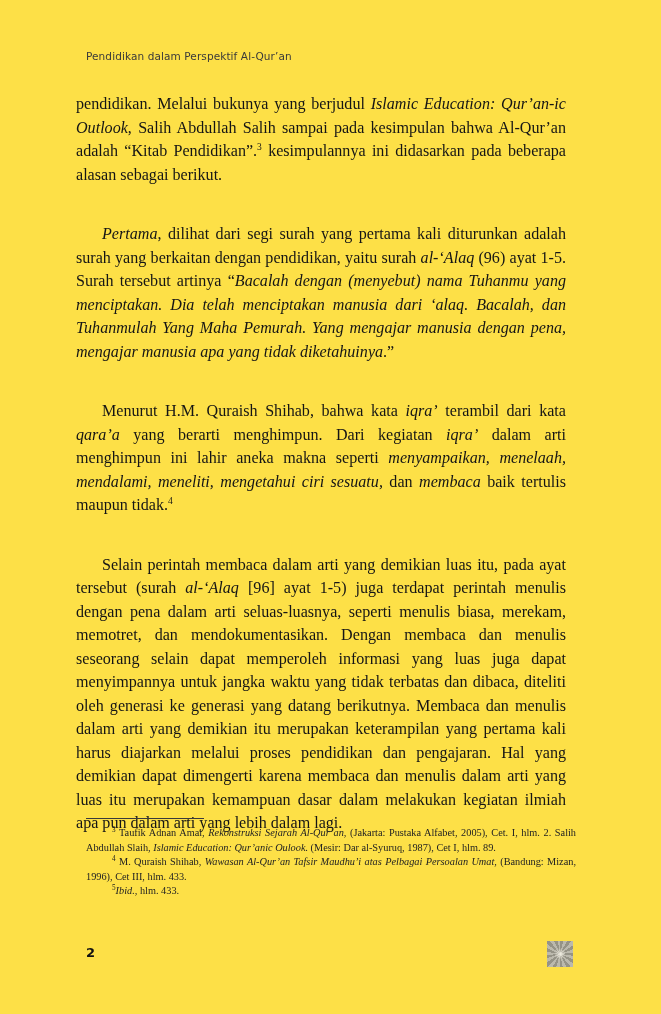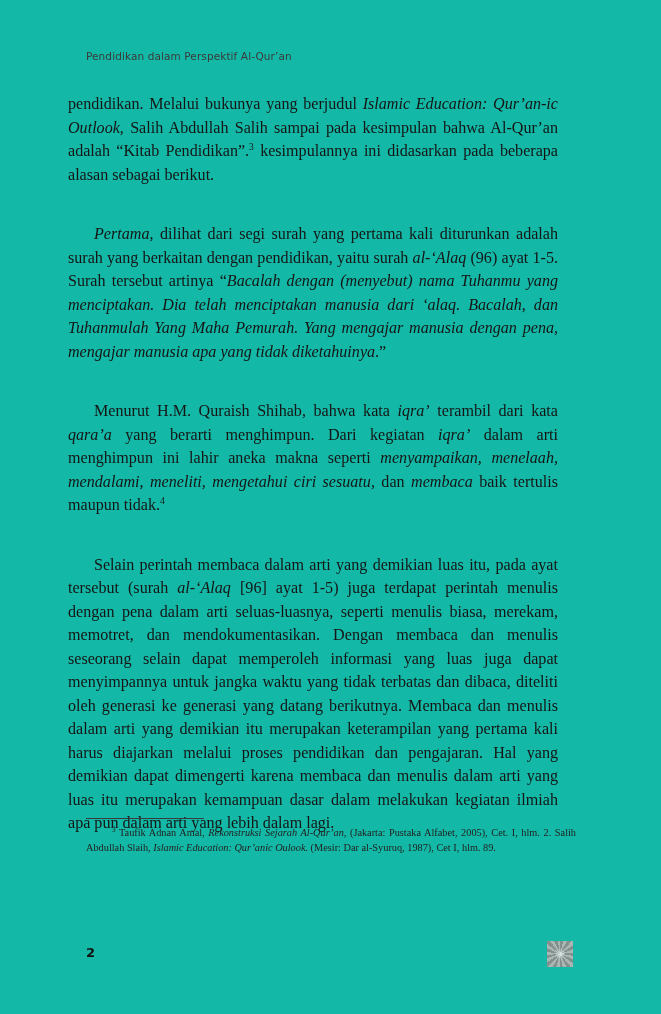--- a/index.html
+++ b/index.html
@@ -12,39 +12,39 @@
     height: 1014px;
     position: relative;
     font-family: "Liberation Serif", serif;
     color: #1a1a1a;
     overflow: hidden;
   }
 
   .page {
     position: absolute;
     inset: 0;
-    background: #14b8a6;
+    background: #fde047;
   }
 
   
   .running-head {
     position: absolute;
     left: 86px;
     top: 50px;
     font-family: "DejaVu Sans", sans-serif;
     font-size: 10.5px;
     letter-spacing: 0.1px;
     color: #3a3a3a;
     white-space: nowrap;
   }
 
   
   .textblock {
     position: absolute;
-    left: 68px;
+    left: 76px;
     top: 92px;
     width: 490px;
   }
 
   p.body {
     margin: 0;
     font-size: 16.1px;
     line-height: 23.5px;
     text-align: justify;
     text-justify: inter-word;
@@ -139,20 +139,22 @@
     <p class="body indent"><span>Selain perintah membaca dalam arti yang demikian luas itu, pada ayat tersebut (surah </span><i>al-‘Alaq</i><span> [96] ayat 1-5) juga terdapat perintah menulis dengan pena dalam arti seluas-luasnya, seperti menulis biasa, merekam, memotret, dan mendokumentasikan. Dengan membaca dan menulis seseorang selain dapat memperoleh informasi yang luas juga dapat menyimpannya untuk jangka waktu yang tidak terbatas dan dibaca, diteliti oleh generasi ke generasi yang datang berikutnya. Membaca dan menulis dalam arti yang demikian itu merupakan keterampilan yang pertama kali harus diajarkan melalui proses pendidikan dan pengajaran. Hal yang demikian dapat dimengerti karena membaca dan menulis dalam arti  yang luas itu merupakan kemampuan dasar dalam melakukan kegiatan ilmiah apa pun dalam arti yang lebih dalam lagi.</span></p>
 
 
   </div>
 
   <div class="footnotes">
     <div class="fn-rule"></div>
 
     <p class="footnote"><sup>3</sup><span> Taufik Adnan Amal, </span><i>Rekonstruksi Sejarah Al-Qur’an,</i><span> (Jakarta: Pustaka Alfabet, 2005), Cet. I, hlm. 2. Salih Abdullah Slaih, </span><i>Islamic Education: Qur’anic Oulook.</i><span> (Mesir: Dar al-Syuruq, 1987), Cet I, hlm. 89.</span></p>
 
+    <p class="footnote"><sup>4</sup><span> M. Quraish Shihab, </span><i>Wawasan Al-Qur’an Tafsir Maudhu’i atas Pelbagai Persoalan Umat,</i><span> (Bandung: Mizan, 1996), Cet III, hlm. 433.</span></p>
 
+    <p class="footnote"><sup>5</sup><i>Ibid.,</i><span> hlm. 433.</span></p>
   </div>
 
   <div class="folio">2</div>
 
   <div class="ornament"></div>
 
 </div>
 
 </body></html>

